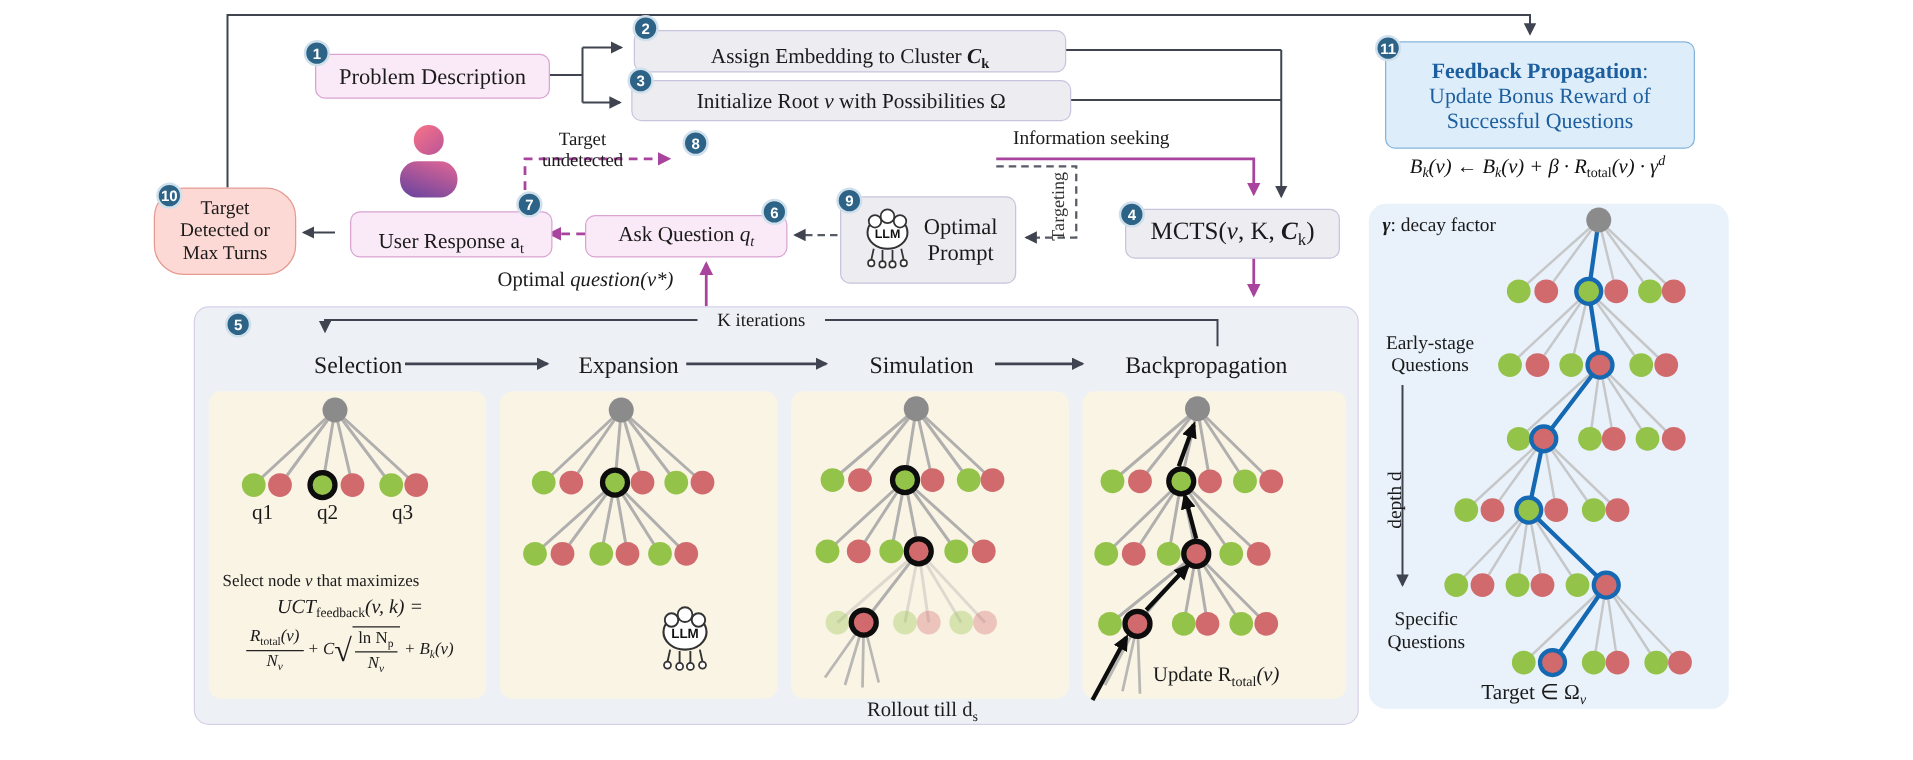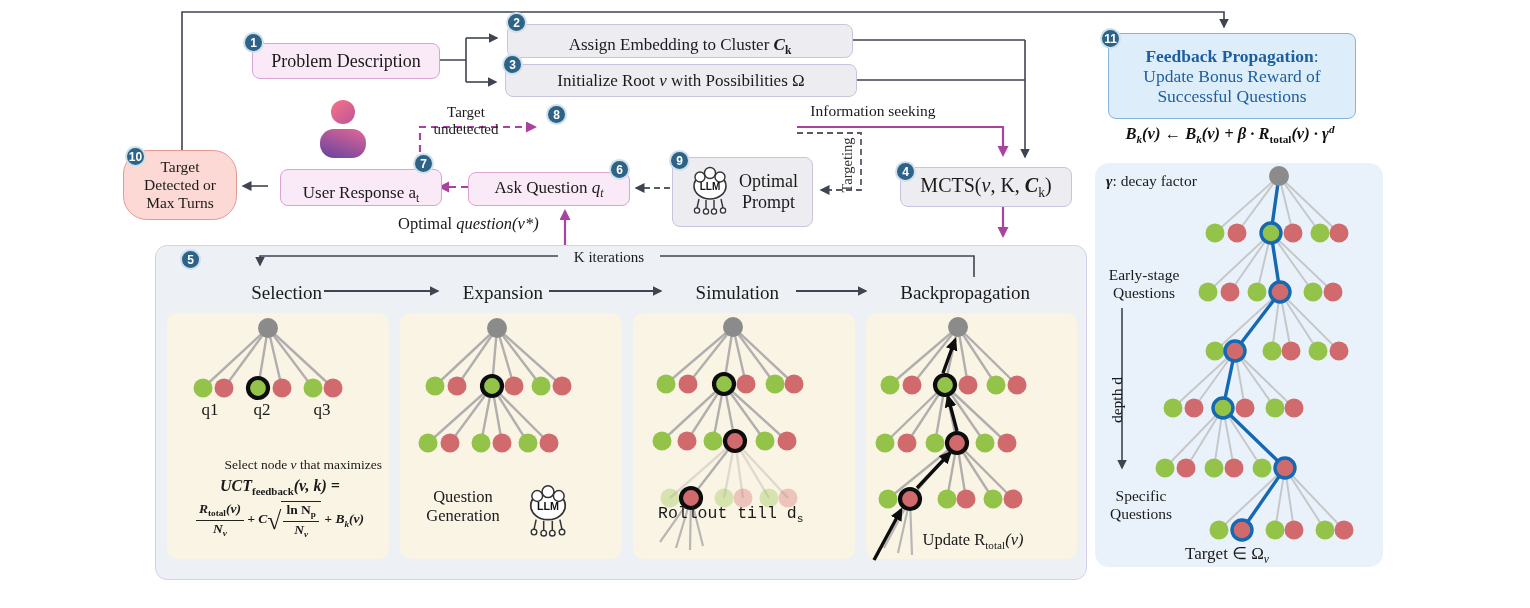--- a/index.html
+++ b/index.html
@@ -13,21 +13,21 @@
   .graybox{background:#ededf1;border:1.5px solid #c7c4de;}
   .lbl{position:absolute;z-index:4;}
   .badge{position:absolute;z-index:5;width:21px;height:21px;border-radius:50%;
          background:#2d6386;color:#fff;border:2px solid #cfe0ec;box-sizing:border-box;
          font:bold 12px "Liberation Sans",sans-serif;display:flex;align-items:center;justify-content:center;}
   .it{font-style:italic;}
   .bd{font-weight:bold;}
   .sub{font-size:0.68em;vertical-align:-0.35em;}
   .sup{font-size:0.68em;vertical-align:0.5em;}
   .rot{transform:rotate(-90deg);transform-origin:center;}
-  .math{font-family:"Liberation Serif",serif;font-style:italic;font-weight:bold;}
+  .math{font-family:"Liberation Serif",serif;font-style:italic;font-weight:normal;}
   .math .rm{font-style:normal;}
   .frac{display:inline-block;vertical-align:middle;text-align:center;line-height:1.05;}
   .frac .num{display:block;padding:0 3px 1px;border-bottom:1.3px solid #222;}
   .frac .den{display:block;padding:1px 3px 0;}
   .radical{display:inline-flex;align-items:stretch;vertical-align:middle;}
   .radical .rad{font-size:1.9em;font-style:normal;line-height:0.9;align-self:center;}
   .radical .under{border-top:1.3px solid #222;padding:1px 2px 0;}
   .creambox{position:absolute;z-index:2;background:#faf4e5;border-radius:10px;}
   .stage-label{position:absolute;z-index:4;font-size:19px;text-align:right;}
   .two-line{line-height:1.15;text-align:center;}
@@ -215,62 +215,59 @@
 
   <div class="stage-label" style="left:222px;top:282px;width:100px;"><span>Selection</span></div>
   <div class="stage-label" style="left:443px;top:282px;width:100px;"><span>Expansion</span></div>
   <div class="stage-label" style="left:679px;top:282px;width:100px;"><span>Simulation</span></div>
   <div class="stage-label" style="left:880px;top:282px;width:150px;"><span>Backpropagation</span></div>
 
   <div class="lbl" style="left:190px;top:400px;width:40px;text-align:center;font-size:17px;"><span>q1</span></div>
   <div class="lbl" style="left:242px;top:400px;width:40px;text-align:center;font-size:17px;"><span>q2</span></div>
   <div class="lbl" style="left:302px;top:400px;width:40px;text-align:center;font-size:17px;"><span>q3</span></div>
 
-  <div class="lbl" style="left:178px;top:457px;width:204px;text-align:right;font-size:13.5px;">
+  <div class="lbl" style="left:178px;top:457px;width:204px;text-align:left;font-size:13.5px;">
     <span>Select node </span><span class="it">v</span><span> that maximizes</span>
   </div>
 
   <div class="lbl" style="left:170px;top:477px;width:220px;text-align:center;">
     <div class="math" style="font-size:16px;">
       <span>UCT</span><span class="sub rm">feedback</span><span>(v, k) =</span>
     </div>
     <div class="math" style="font-size:13.5px;margin-top:4px;">
       <span class="frac"><span class="num"><span>R</span><span class="sub rm">total</span><span>(v)</span></span><span class="den"><span>N</span><span class="sub">v</span></span></span>
       <span>+</span>
       <span>C</span><span class="radical">
           <span class="rad rm">√</span>
           <span class="under"><span class="frac"><span class="num rm"><span>ln N</span><span class="sub">p</span></span><span class="den"><span>N</span><span class="sub">v</span></span></span></span>
         </span>
       <span>+</span>
       <span>B</span><span class="sub">k</span><span>(v)</span>
     </div>
   </div>
 
-  <div class="lbl two-line" style="left:408px;top:488px;width:110px;font-size:16.5px;">
-    <span>Question</span><br><span>Generation</span>
-  </div>
   <div class="lbl llm-icon" style="left:522px;top:482px;">
     <svg width="52" height="56" viewBox="0 0 46 52">
       <ellipse cx="23" cy="22" rx="16" ry="13" fill="#fff" stroke="#333" stroke-width="1.6"></ellipse>
       <circle cx="13" cy="13" r="5" fill="#fff" stroke="#333" stroke-width="1.4"></circle>
       <circle cx="23" cy="9" r="5.5" fill="#fff" stroke="#333" stroke-width="1.4"></circle>
       <circle cx="33" cy="13" r="5" fill="#fff" stroke="#333" stroke-width="1.4"></circle>
       <line x1="12" y1="35" x2="10" y2="44" stroke="#333" stroke-width="1.4"></line>
       <line x1="19" y1="36" x2="19" y2="45" stroke="#333" stroke-width="1.4"></line>
       <line x1="27" y1="36" x2="27" y2="45" stroke="#333" stroke-width="1.4"></line>
       <line x1="34" y1="35" x2="36" y2="44" stroke="#333" stroke-width="1.4"></line>
       <circle cx="10" cy="46.5" r="2.6" fill="#fff" stroke="#333" stroke-width="1.3"></circle>
       <circle cx="19" cy="47.5" r="2.6" fill="#fff" stroke="#333" stroke-width="1.3"></circle>
       <circle cx="27" cy="47.5" r="2.6" fill="#fff" stroke="#333" stroke-width="1.3"></circle>
       <circle cx="36" cy="46.5" r="2.6" fill="#fff" stroke="#333" stroke-width="1.3"></circle>
       <text x="23" y="26" text-anchor="middle" font-family="Liberation Sans,sans-serif" font-size="10" font-weight="bold" fill="#111">LLM</text>
     </svg>
   </div>
 
-  <div class="lbl" style="left:658px;top:504px;width:160px;font-size:16.5px;font-family:Liberation Mono, monospace;">
+  <div class="lbl" style="left:658px;top:558px;width:160px;text-align:center;font-size:16.5px;">
     <span>Rollout till d</span><span class="sub">s</span>
   </div>
   <div class="lbl" style="left:888px;top:530px;width:170px;text-align:center;font-size:16.5px;">
     <span>Update R</span><span class="sub">total</span><span class="it">(v)</span>
   </div>
 
   <div class="lbl math" style="left:1096px;top:123px;width:268px;text-align:center;font-size:16.5px;color:#111;">
     <span>B</span><span class="sub">k</span><span>(v) ← B</span><span class="sub">k</span><span>(v) + β · R</span><span class="sub rm">total</span><span>(v) · γ</span><span class="sup">d</span>
   </div>
 

